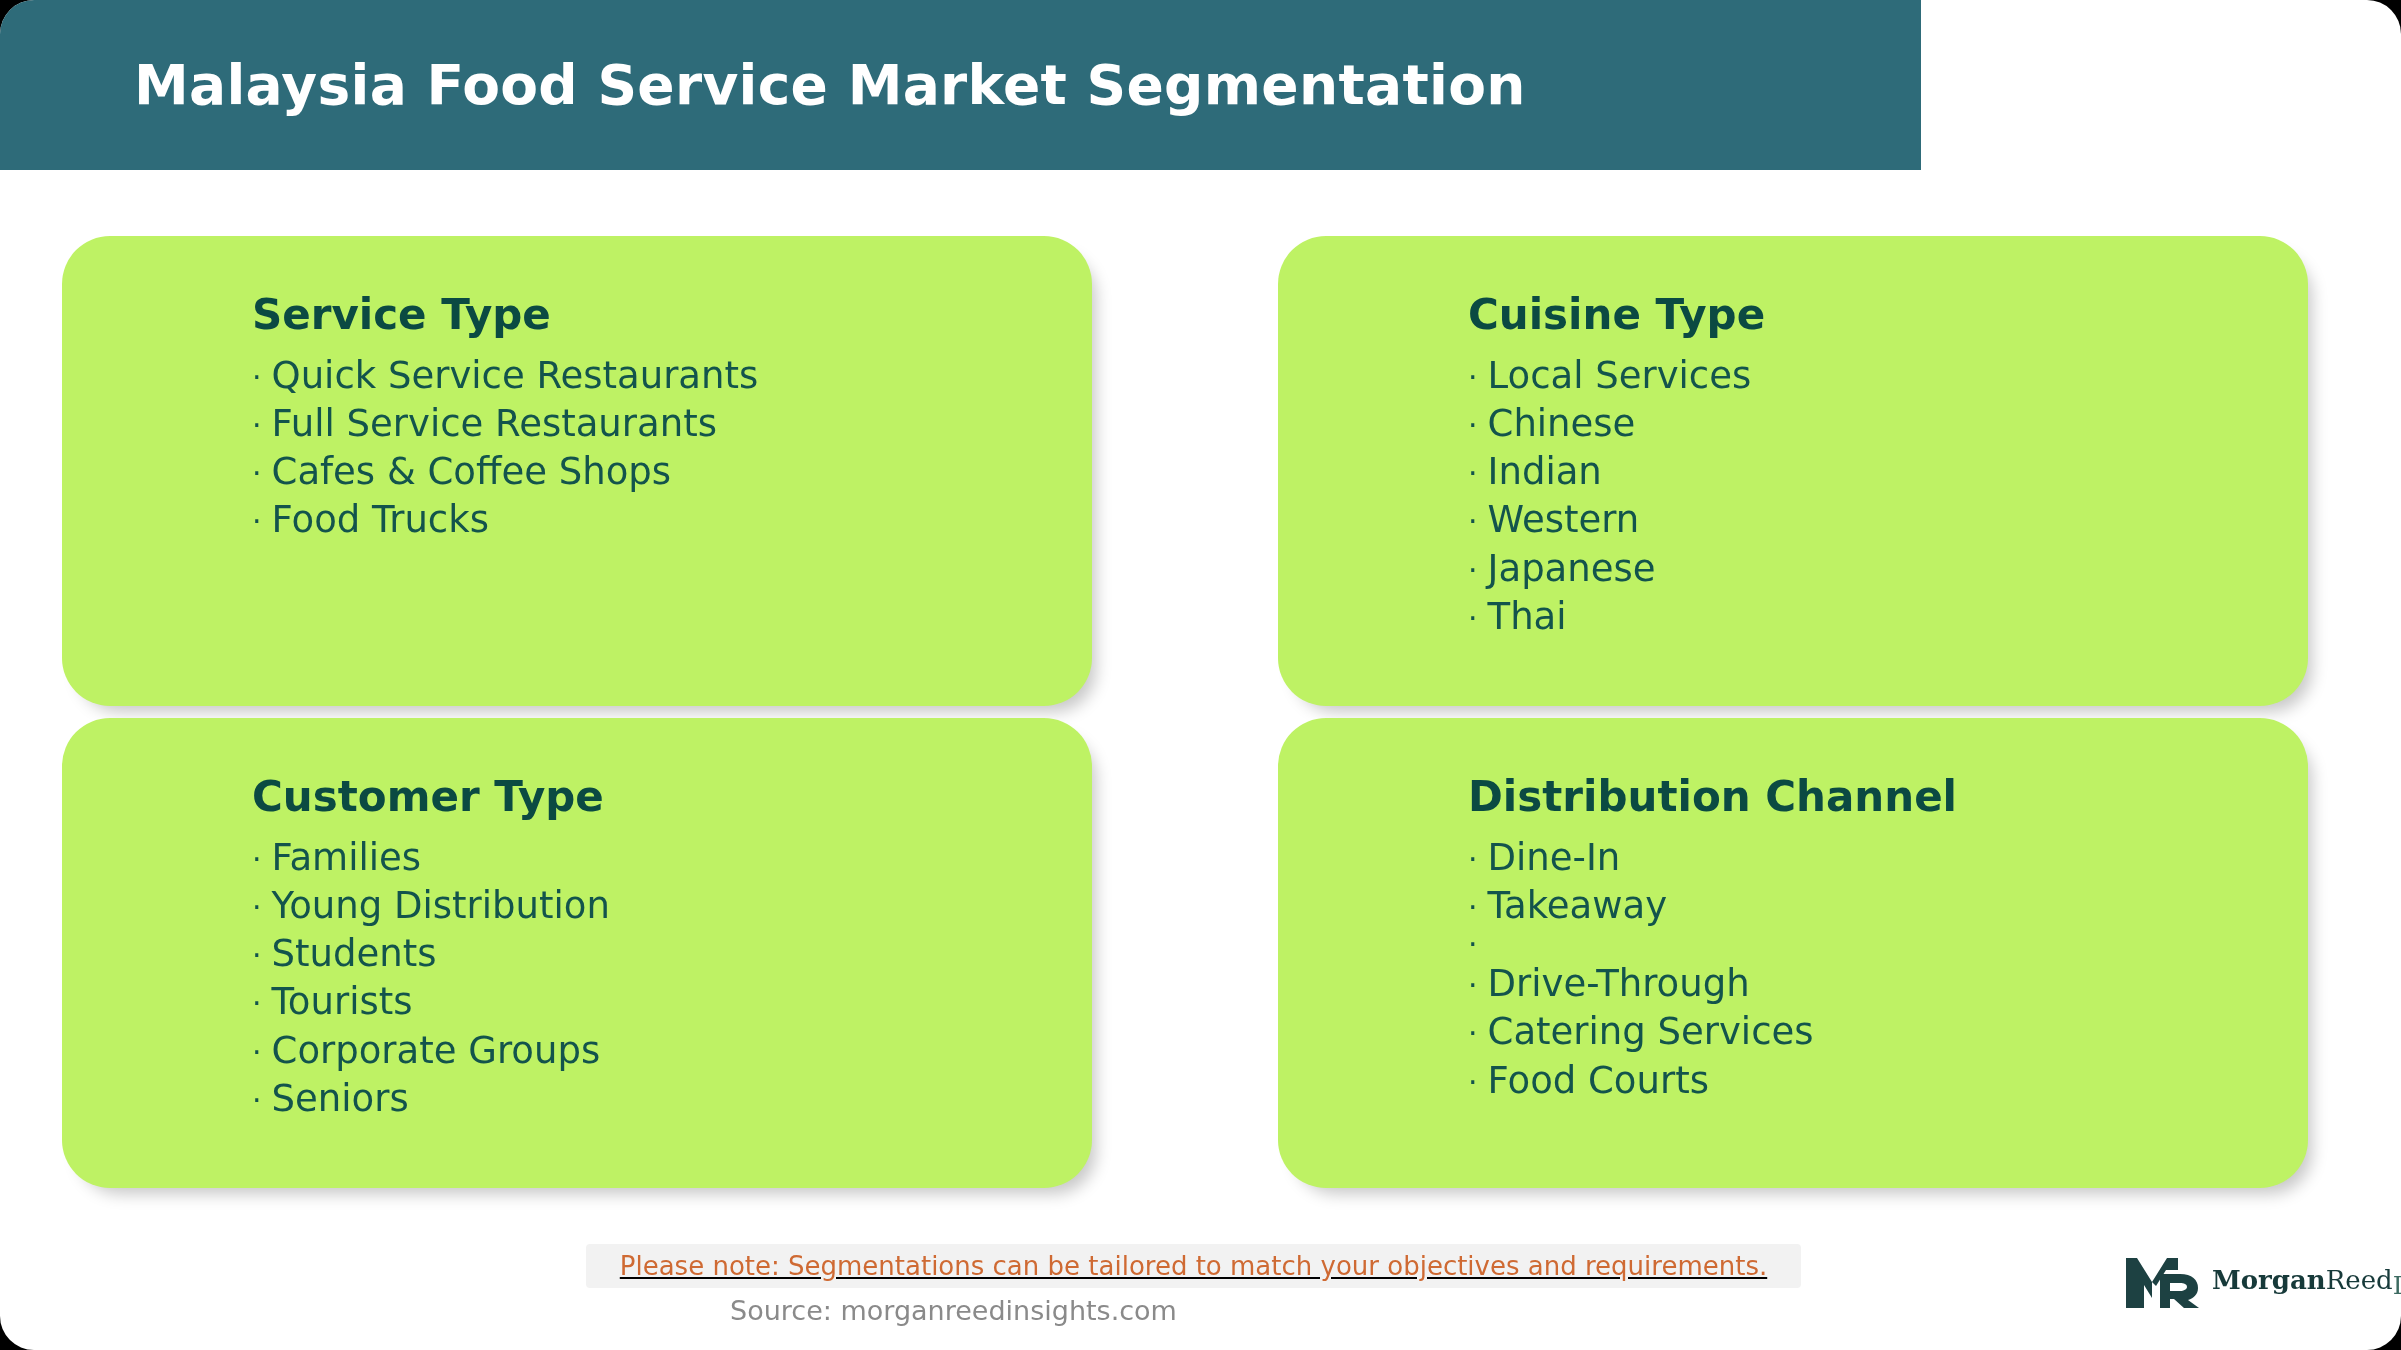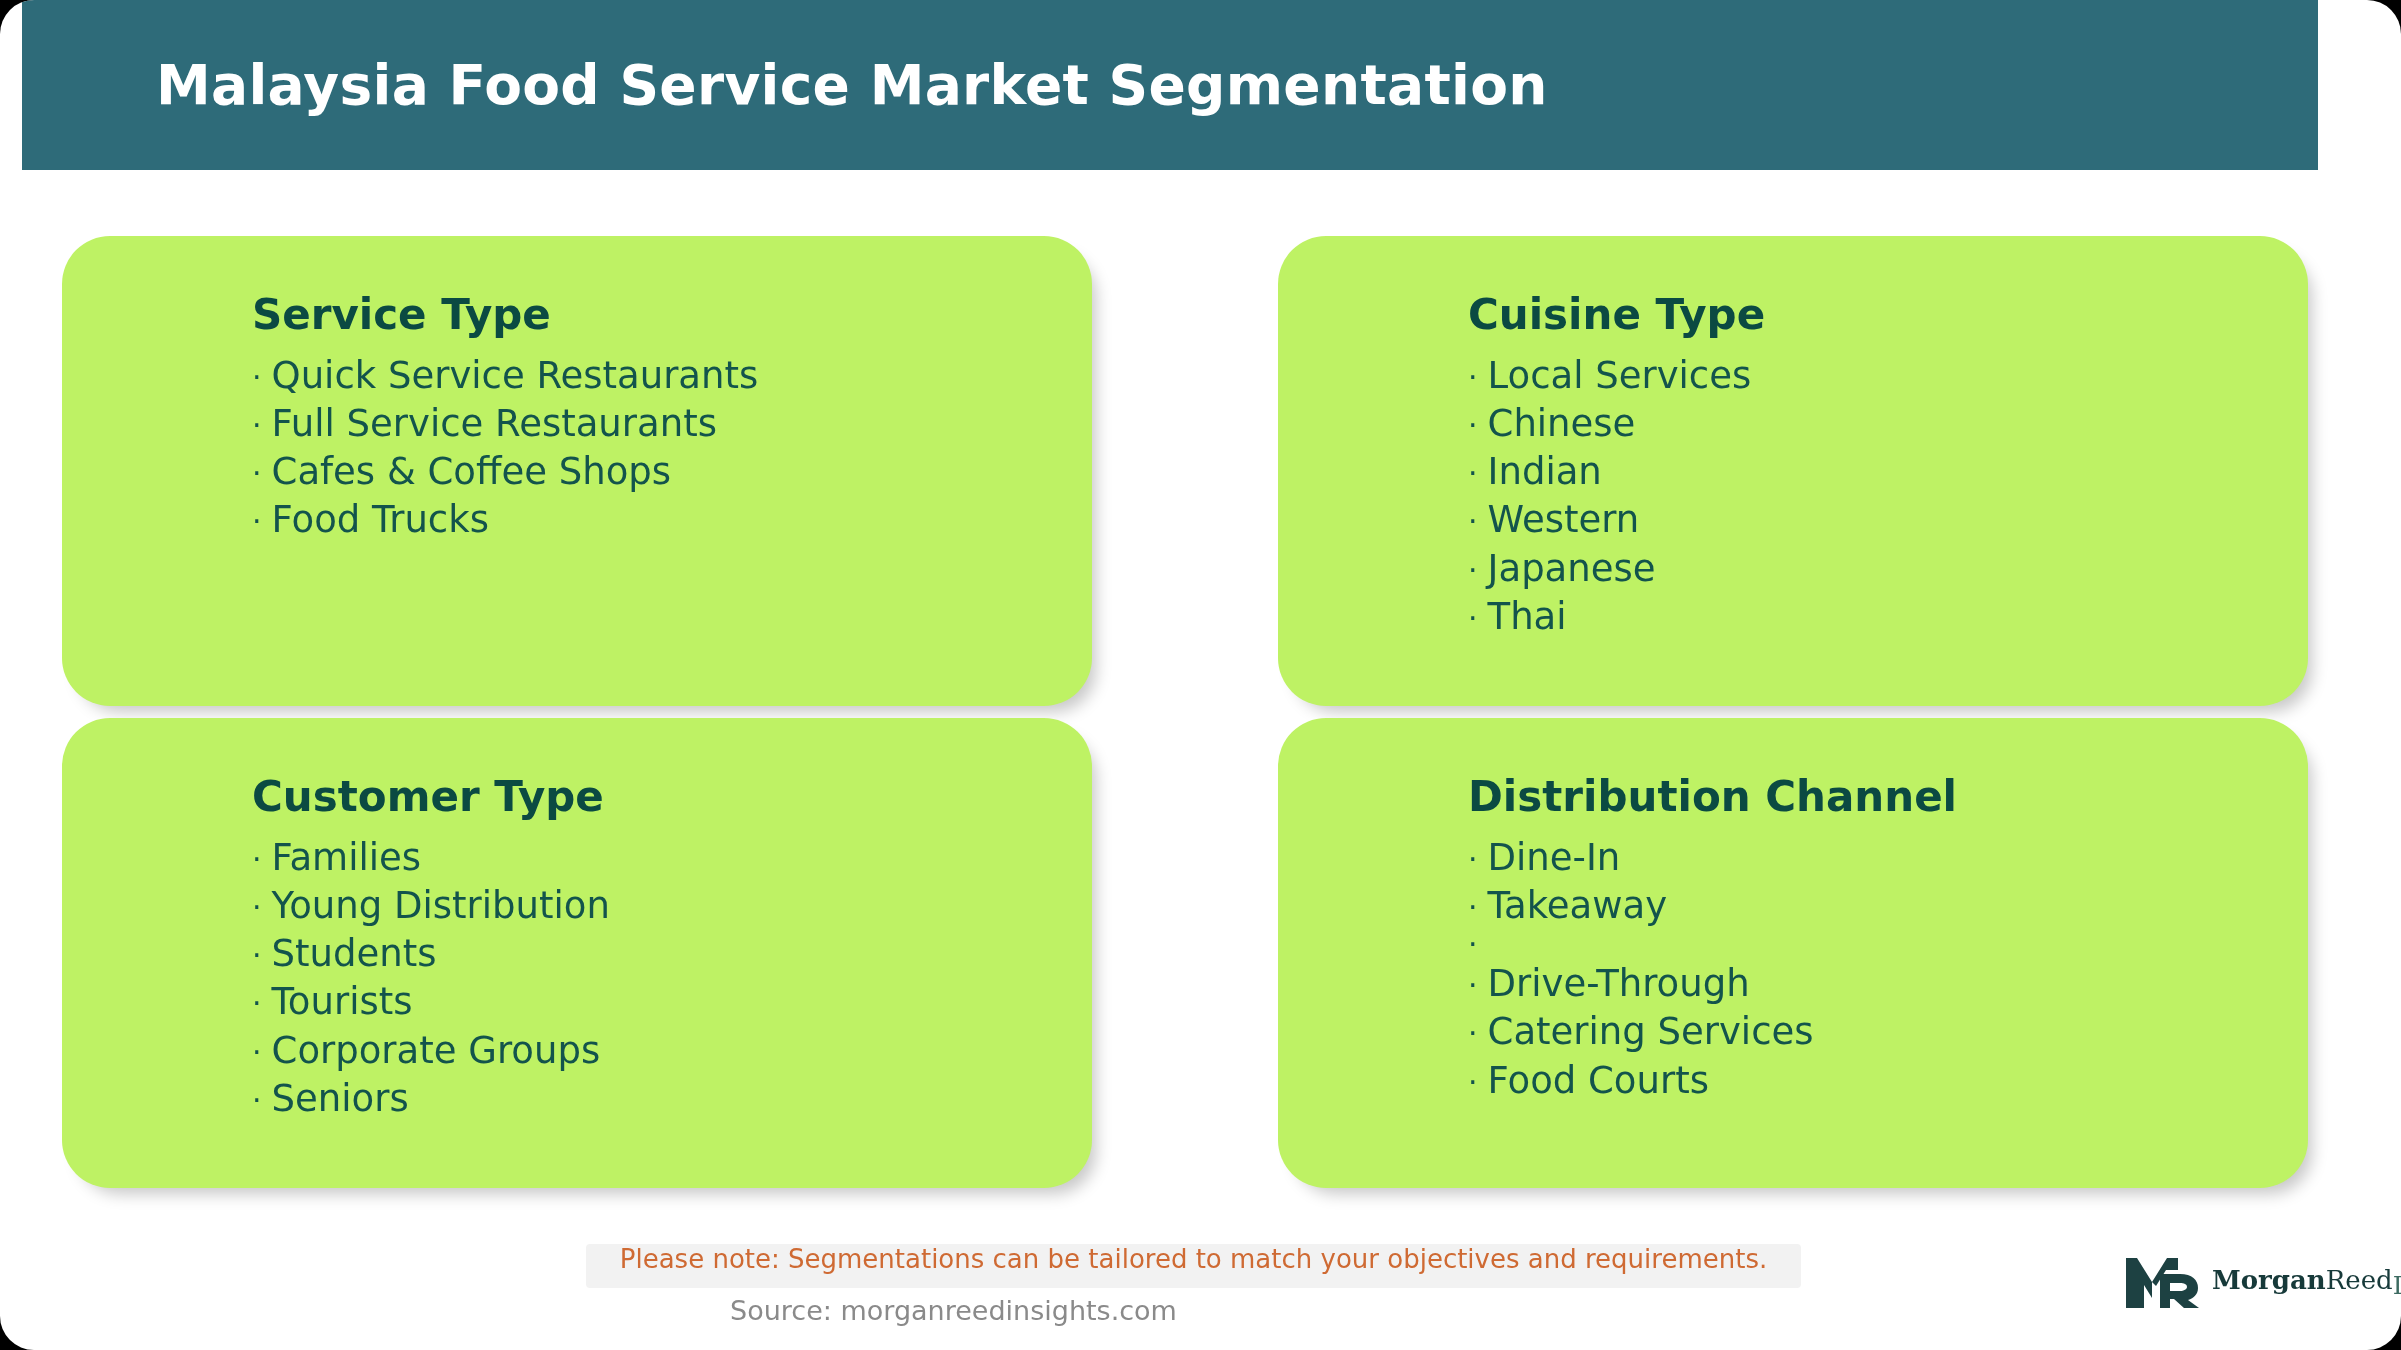--- a/index.html
+++ b/index.html
@@ -22,26 +22,25 @@
     border-radius: 34px;
     overflow: hidden;
     box-sizing: border-box;
   }
 
   
   .header {
     position: absolute;
     left: 0;
     top: 0;
-    width: 2296px;
+    width: 1921px;
     height: 170px;
     background: #2e6b79;
     display: flex;
     align-items: center;
-    margin-left: 22px;
   }
   .header-title {
     margin-left: 134px;
     color: #ffffff;
     font-family: "DejaVu Sans", sans-serif;
     font-size: 55px;
     font-weight: 700;
     letter-spacing: 0.3px;
     line-height: 1.1;
     white-space: nowrap;
@@ -109,23 +108,24 @@
   
   .note-pill {
     position: absolute;
     left: 586px;
     top: 1244px;
     width: 1215px;
     height: 44px;
     background: #f2f2f2;
     border-radius: 4px;
     display: flex;
-    align-items: flex-start;
+    align-items: center;
     justify-content: center;
     box-sizing: border-box;
+    text-decoration: underline;
   }
   .note-text {
     color: #cf6a33;
     font-family: "DejaVu Sans", sans-serif;
     font-size: 26px;
     font-weight: 400;
     white-space: nowrap;
   }
 
   .source {

